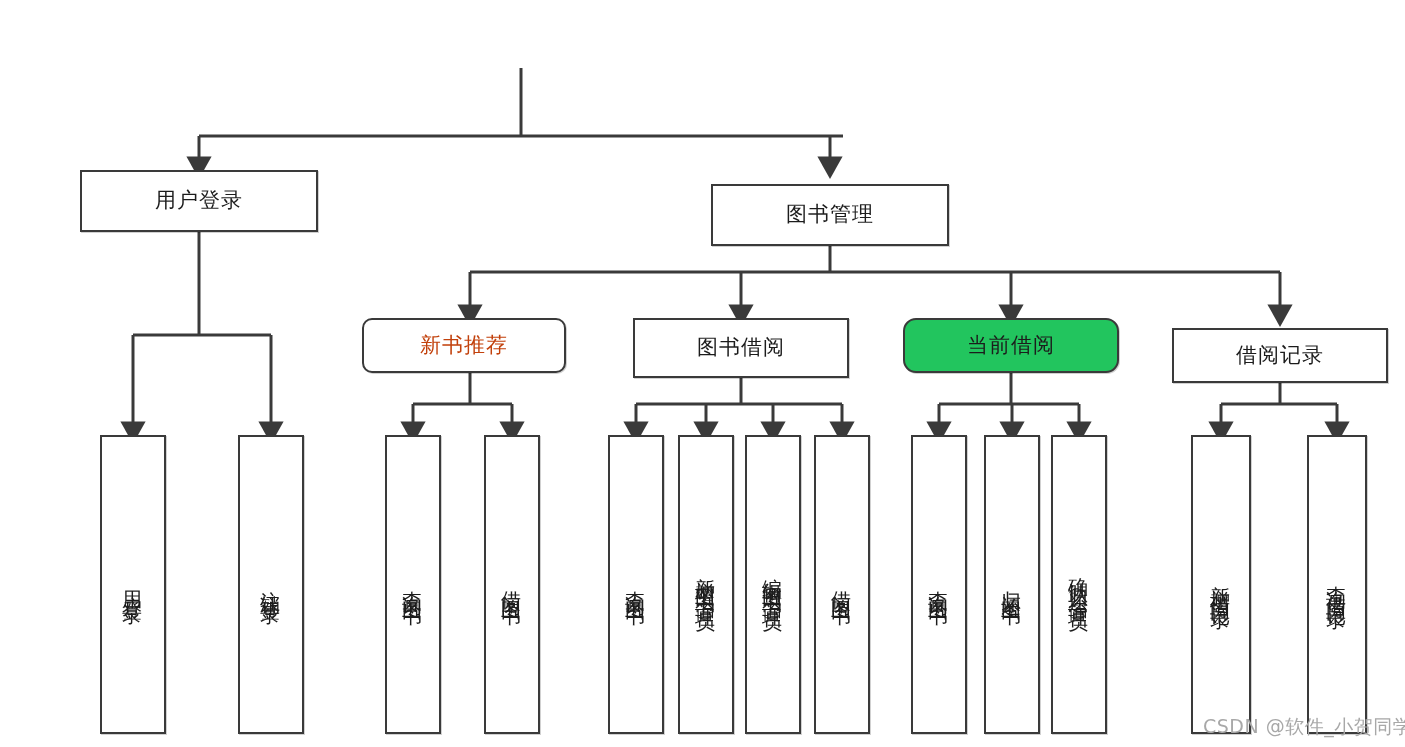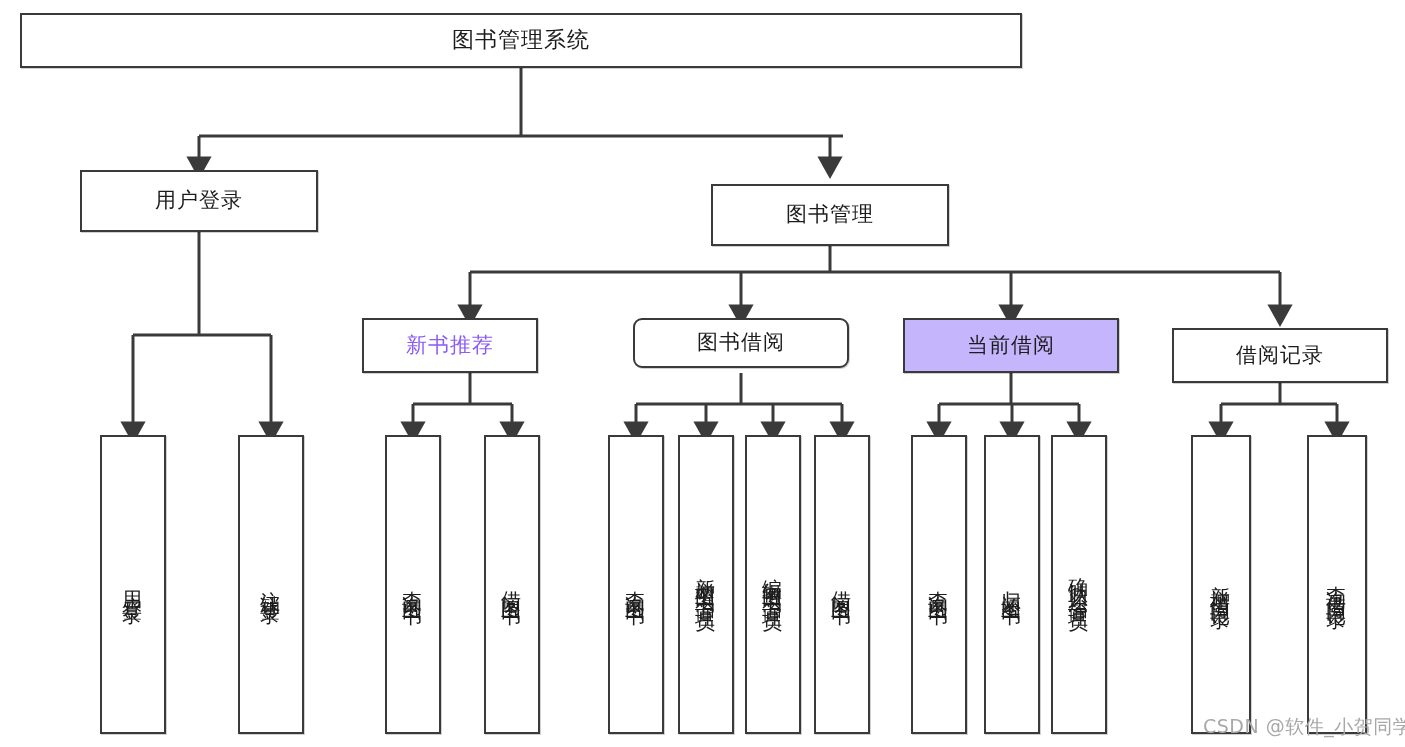--- a/index.html
+++ b/index.html
@@ -124,38 +124,35 @@
     </g>
 
     <g>
       <path d="M1280,373 L1280,404" stroke="#3a3a3a" stroke-width="3" fill="none"></path>
       <path d="M1221,404 L1337,404" stroke="#3a3a3a" stroke-width="3" fill="none"></path>
       <path d="M1221,404 L1221,425" stroke="#3a3a3a" stroke-width="3" fill="none" marker-end="url(#arrowhead)"></path>
       <path d="M1337,404 L1337,425" stroke="#3a3a3a" stroke-width="3" fill="none" marker-end="url(#arrowhead)"></path>
     </g>
   </svg>
 
-  <div class="node horizontal root" style="left: 20px; top: 13px; width: 1002px; height: 55px; border-color: rgb(58, 58, 58); background: rgb(255, 255, 255); color: rgb(28, 28, 28);">
-    <span class="node-label">图书管理系统</span>
-  </div>
 
   <div class="node horizontal" style="left: 80px; top: 170px; width: 238px; height: 62px; border-color: rgb(58, 58, 58); background: rgb(255, 255, 255); color: rgb(28, 28, 28);">
     <span class="node-label">用户登录</span>
   </div>
   <div class="node horizontal" style="left: 711px; top: 184px; width: 238px; height: 62px; border-color: rgb(58, 58, 58); background: rgb(255, 255, 255); color: rgb(28, 28, 28);">
     <span class="node-label">图书管理</span>
   </div>
 
-  <div class="node horizontal" style="left: 362px; top: 318px; width: 176px; height: 55px; border-color: rgb(58, 58, 58); background: rgb(255, 255, 255); color: #8b5cf6;">
+  <div class="node horizontal" style="left: 362px; top: 318px; width: 204px; height: 55px; border-color: rgb(58, 58, 58); background: rgb(255, 255, 255); color: #c2410c; border-radius: 10px;">
     <span class="node-label">新书推荐</span>
   </div>
-  <div class="node horizontal" style="left: 633px; top: 318px; width: 216px; height: 50px; border-color: rgb(58, 58, 58); background: rgb(255, 255, 255); color: rgb(28, 28, 28); border-radius: 9px;">
+  <div class="node horizontal" style="left: 633px; top: 318px; width: 216px; height: 60px; border-color: rgb(58, 58, 58); background: rgb(255, 255, 255); color: rgb(28, 28, 28);">
     <span class="node-label">图书借阅</span>
   </div>
-  <div class="node horizontal" style="left: 903px; top: 318px; width: 216px; height: 55px; border-color: rgb(58, 58, 58); background: #c4b5fd; color: rgb(28, 28, 28);">
+  <div class="node horizontal" style="left: 903px; top: 318px; width: 216px; height: 55px; border-color: rgb(58, 58, 58); background: #22c55e; color: rgb(28, 28, 28); border-radius: 13px;">
     <span class="node-label">当前借阅</span>
   </div>
   <div class="node horizontal" style="left: 1172px; top: 328px; width: 216px; height: 55px; border-color: rgb(58, 58, 58); background: rgb(255, 255, 255); color: rgb(28, 28, 28);">
     <span class="node-label">借阅记录</span>
   </div>
 
   <div class="node vertical" style="left: 100px; top: 435px; width: 66px; height: 299px; border-color: rgb(58, 58, 58); background: rgb(255, 255, 255); color: rgb(28, 28, 28);">
     <span class="node-label">用户登录</span>
   </div>
   <div class="node vertical" style="left: 238px; top: 435px; width: 66px; height: 299px; border-color: rgb(58, 58, 58); background: rgb(255, 255, 255); color: rgb(28, 28, 28);">

